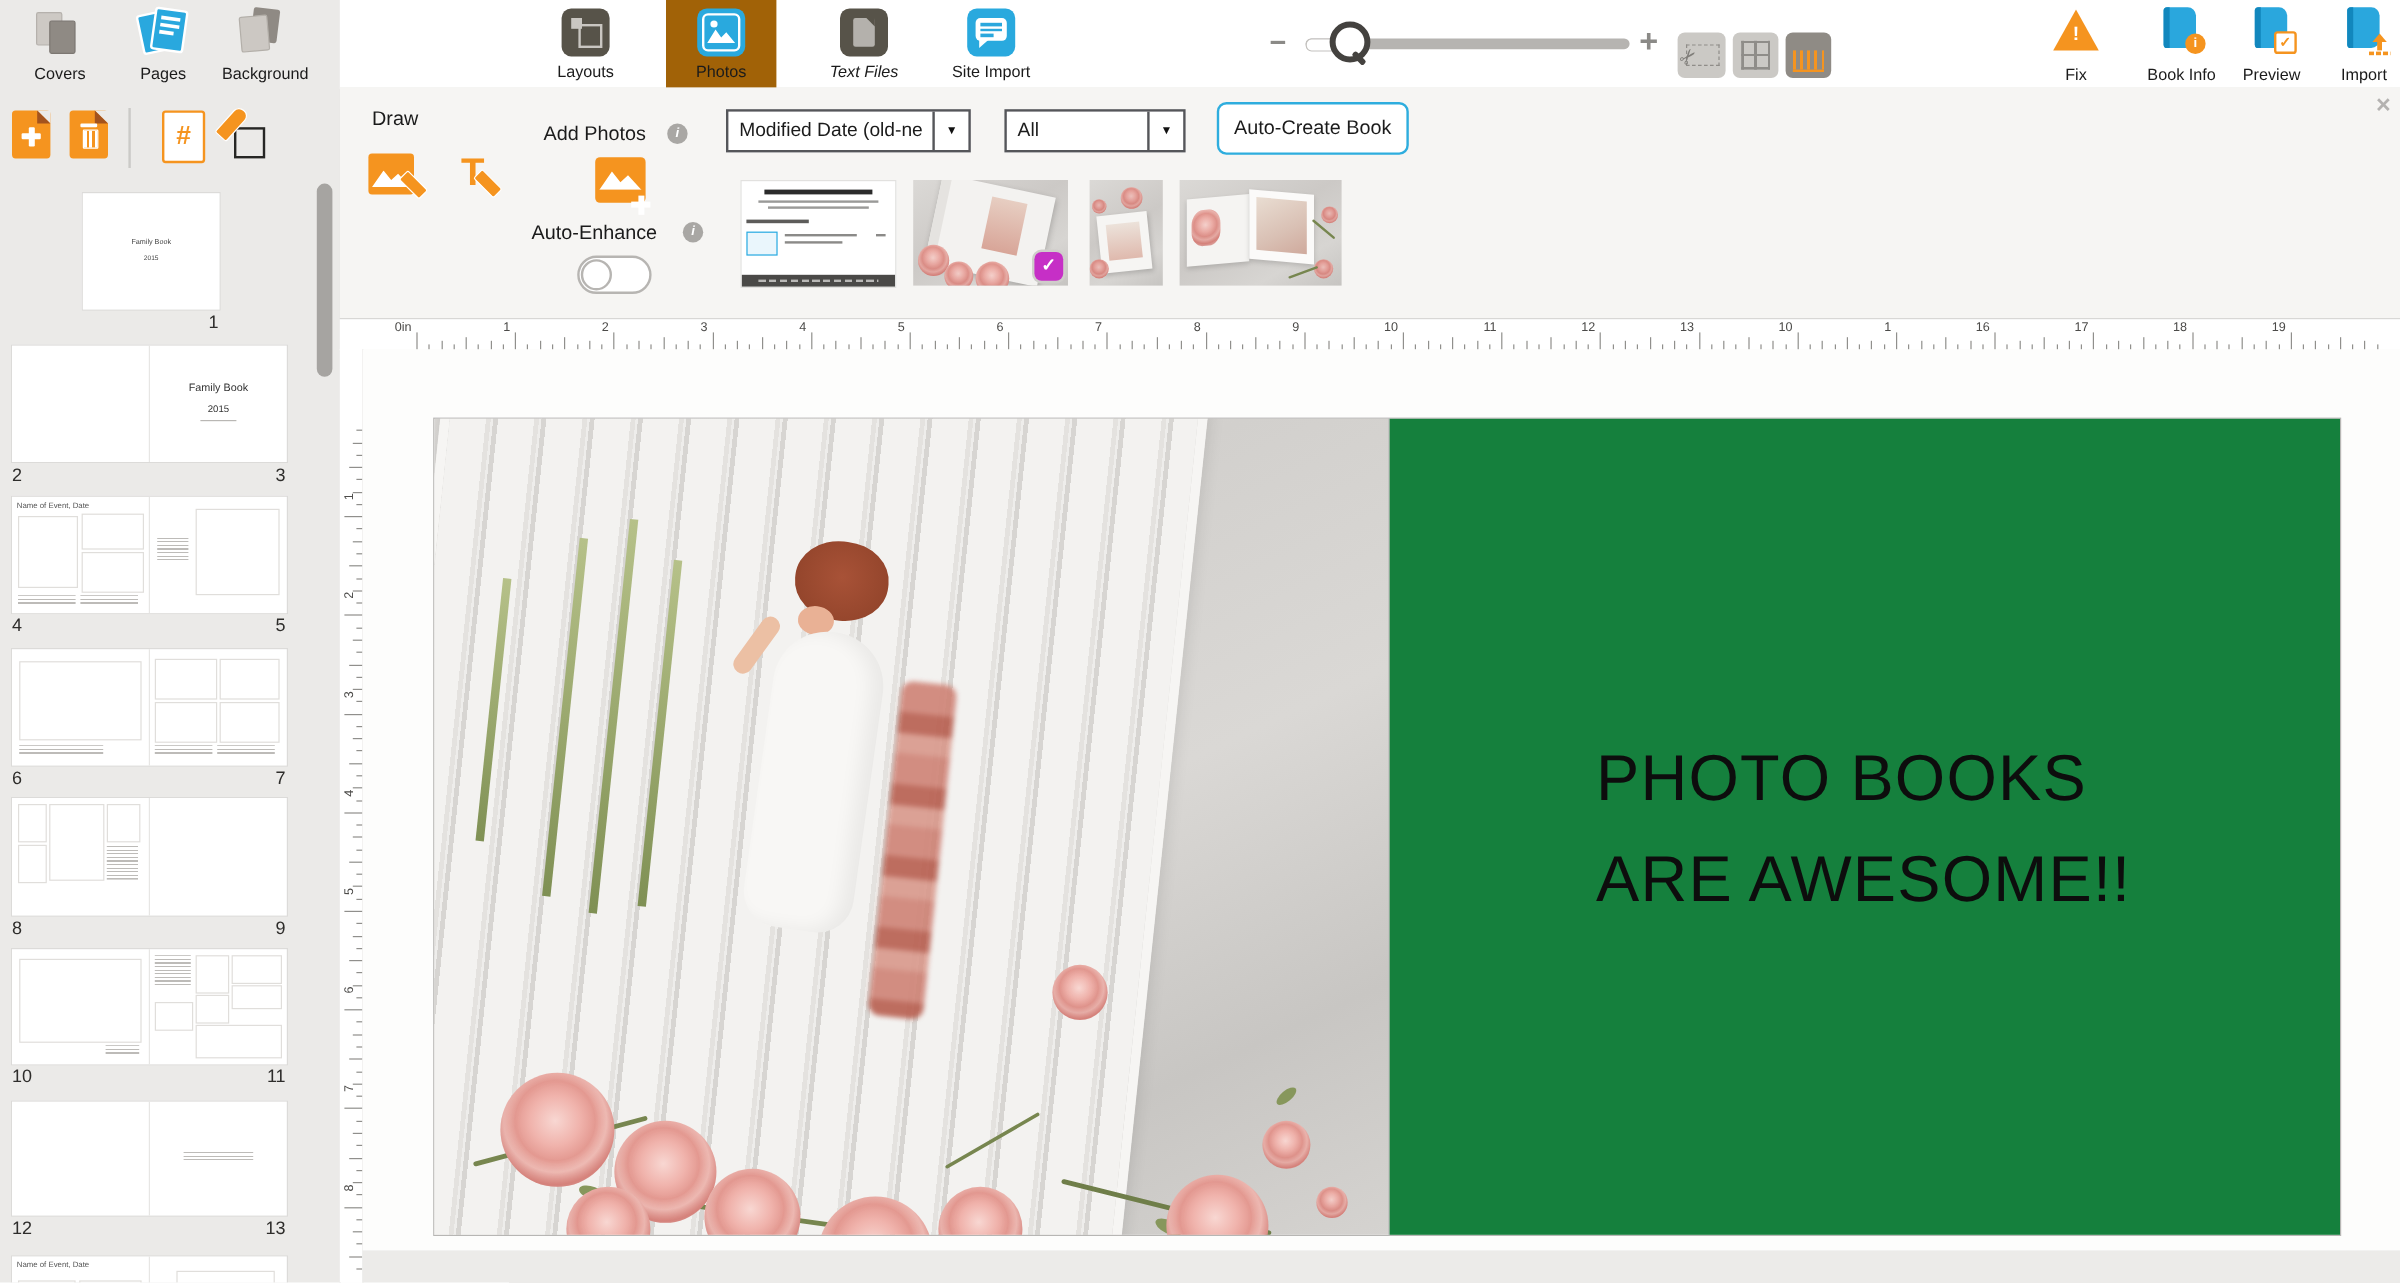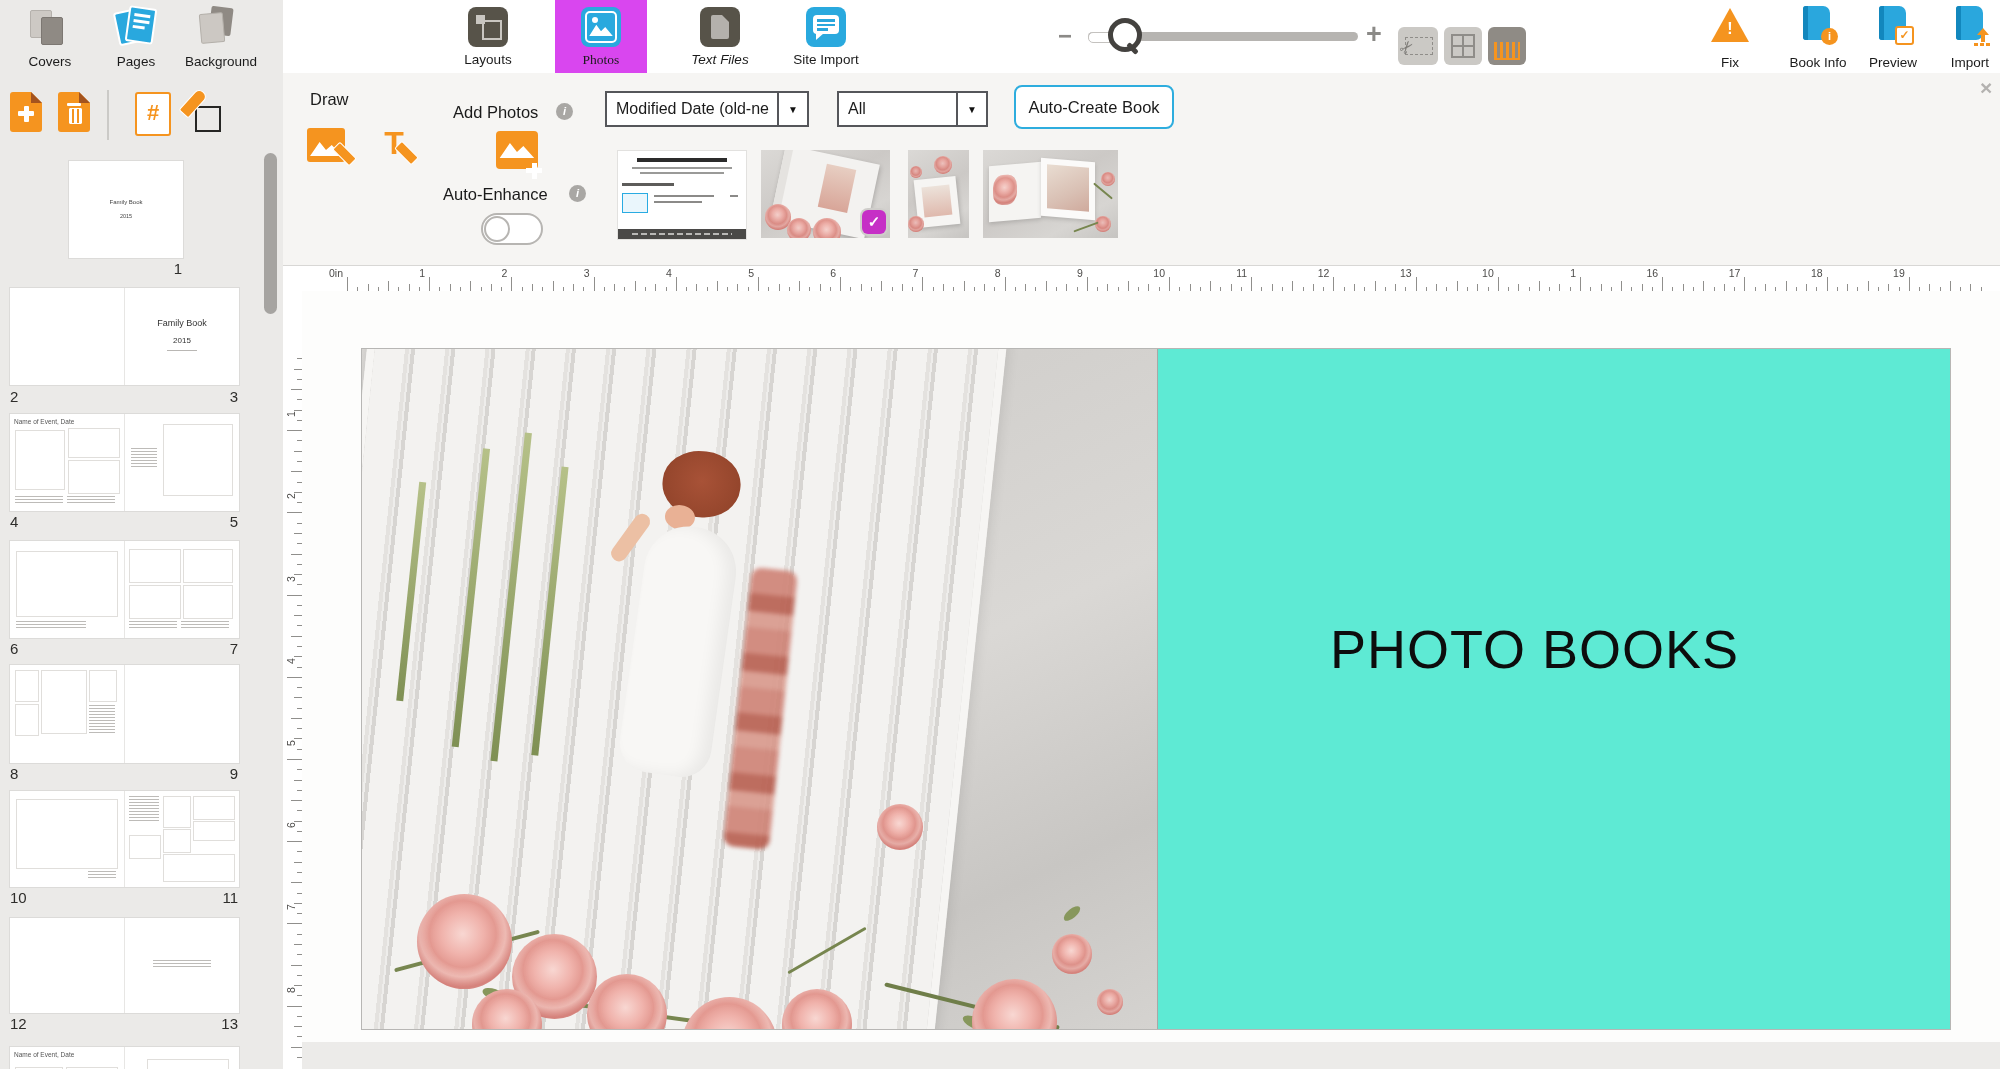--- a/index.html
+++ b/index.html
@@ -29,21 +29,21 @@
   .sp .pg.first{border-right:1px solid #e7e6e4;}
   .ph{position:absolute;border:1px solid #e0dedb;background:#fff;}
   .tl{position:absolute;background:repeating-linear-gradient(180deg,#bdbbb8 0 1px,transparent 1px 3px);}
   .pnum{position:absolute;font-size:15px;color:#2e2d2b;}
   .ev-hdr{position:absolute;left:4px;top:4px;font-size:6.5px;color:#555;}
   #side-scroll{position:absolute;left:264px;top:153px;width:13px;height:161px;background:#a6a4a1;border-radius:7px;}
 
   
   #topbar{position:absolute;left:283px;top:0;width:1717px;height:73px;background:#fff;border-bottom:1px solid #e6e5e3;}
   .tab{position:absolute;top:0;width:92px;height:73px;}
-  .tab.selected{background:#d946ef;font-family:Liberation Serif, serif;}
+  .tab.selected{background:#a16207;}
   .tab .ic{position:absolute;left:26px;top:7px;width:40px;height:40px;border-radius:8px;}
   .tab .lbl{position:absolute;left:0;top:52px;width:100%;}
   .ic-dark{background:#575349;}
   .ic-blue{background:#29a9de;}
   .book{position:relative;width:27px;height:34px;background:#2aa7dd;border-radius:3px 7px 7px 3px;}
   .book:before{content:"";position:absolute;left:0;top:0;bottom:0;width:5px;background:#1287bd;border-radius:3px 0 0 3px;}
   .badge-i{position:absolute;right:-8px;bottom:-5px;width:17px;height:17px;border-radius:50%;background:#f5941f;
            color:#fff;font-size:11px;font-weight:bold;text-align:center;line-height:17px;}
   .badge-chk{position:absolute;right:-8px;bottom:-5px;width:15px;height:15px;border-radius:3px;background:#fff;
            border:2.5px solid #f5941f;color:#f5941f;font-size:12px;font-weight:bold;text-align:center;line-height:14px;}
@@ -91,21 +91,21 @@
       background:linear-gradient(155deg,#dedcd9 0%,#d2d0cd 30%,#dad8d5 55%,#c8c6c3 80%,#d5d3d0 100%);}
   #print{position:absolute;left:-30px;top:-50px;width:620px;height:780px;transform:rotate(6deg);
       border:8px solid #f6f5f3;box-shadow:0 4px 14px rgba(0,0,0,.12);
       background:repeating-linear-gradient(90deg,#f3f2f0 0 30px,#e4e2df 30px 34px,#eeedeb 34px 36px,#d7d5d2 36px 40px);}
   .gslit{position:absolute;width:7px;background:linear-gradient(#b6c189,#7f9054);}
   .rose{position:absolute;border-radius:50%;
       background:radial-gradient(circle at 48% 42%,#f8d7d2 0%,#f0b3ac 28%,#e49a92 45%,#f2c1ba 58%,#e19189 72%,#eec6c0 85%,#e8a69e 100%);
       box-shadow:inset 0 -6px 14px rgba(180,90,85,.35);}
   .stem{position:absolute;background:#77864f;border-radius:2px;}
   .leaf{position:absolute;background:#87975c;border-radius:50%;}
-  #page-right{flex:1;background:#5eead4;position:relative;}
+  #page-right{flex:1;background:#15803d;position:relative;}
   #page-text{position:absolute;left:172px;top:258px;font-size:54px;line-height:84px;color:#0d0d0d;letter-spacing:1px;}
   #canvas-strip{position:absolute;left:302px;top:1042px;width:1698px;height:27px;background:#ecebe9;}
   #panel-close{position:absolute;left:1980px;top:76px;font-size:21px;font-weight:bold;color:#b4b2b0;}
 </style>
 </head>
 <body>
 
 <div id="screen">
 
   <div id="sidebar">
@@ -729,19 +729,20 @@
         <div class="rose" style="left:320px;top:648px;width:95px;height:95px;"></div>
         <div class="rose" style="left:420px;top:640px;width:70px;height:70px;"></div>
         <div class="rose" style="left:610px;top:630px;width:85px;height:85px;"></div>
         <div class="rose" style="left:690px;top:585px;width:40px;height:40px;"></div>
         <div class="rose" style="left:515px;top:455px;width:46px;height:46px;"></div>
         <div class="rose" style="left:735px;top:640px;width:26px;height:26px;"></div>
       </div>
       <div id="page-right">
         <div id="page-text">
           <div>PHOTO BOOKS</div>
+          <div>ARE AWESOME!!</div>
         </div>
       </div>
     </div>
   </div>
   <div id="canvas-strip"></div>
   <div id="panel-close">×</div>
 </div>
 
 </body></html>

